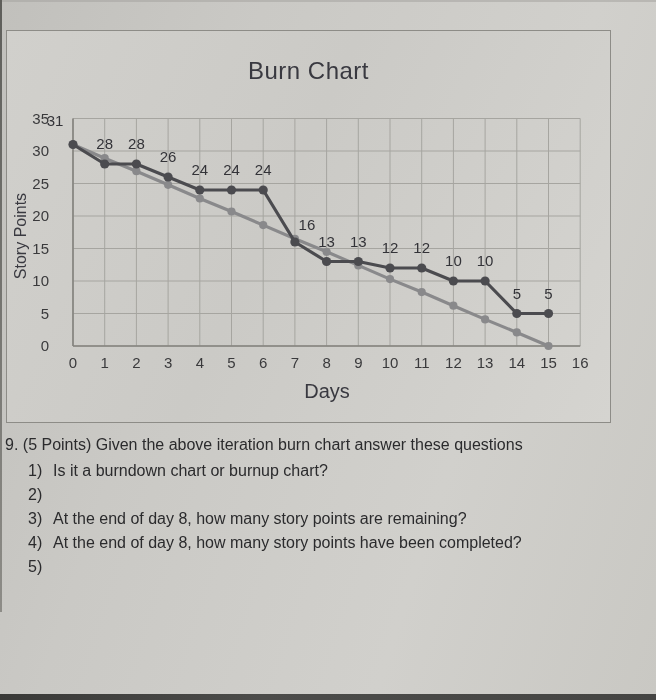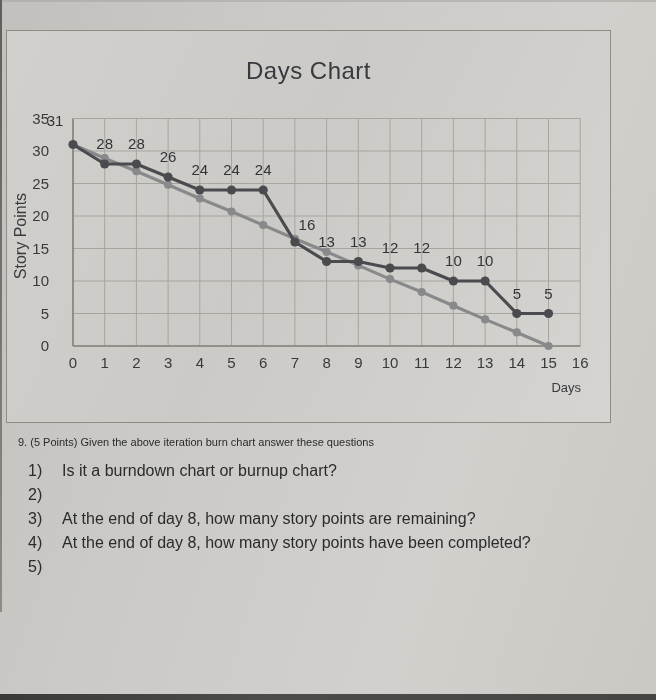--- a/index.html
+++ b/index.html
@@ -19,33 +19,33 @@
     background:linear-gradient(115deg,#d1d0cc 0%,#cbcac6 45%,#d5d4d0 100%);
   }
   .chart-title{
     position:absolute;top:26px;left:0;right:0;text-align:center;
     font-size:24px;color:#393940;letter-spacing:.5px;
   }
   .chart-panel svg{position:absolute;left:0;top:0;}
   .tick{font-family:"Liberation Sans",sans-serif;font-size:15px;fill:#3a3a3c;}
   .dlabel{font-family:"Liberation Sans",sans-serif;font-size:15px;font-weight:500;fill:#333338;}
   .x-axis-title{
-    position:absolute;top:349px;left:66px;width:508px;text-align:right;
-    font-size:13px;color:#393940;
+    position:absolute;top:349px;left:66px;width:508px;text-align:center;
+    font-size:20px;color:#393940;
   }
   .y-axis-title{
     position:absolute;left:-41px;top:195px;width:112px;height:20px;text-align:center;
     transform:rotate(-90deg);font-size:16px;color:#393940;white-space:nowrap;
   }
   .questions{position:absolute;left:0;top:436px;width:656px;color:#2b2b2d;}
-  .q-head{position:absolute;left:18px;top:0;font-size:11px;white-space:nowrap;}
+  .q-head{position:absolute;left:5px;top:0;font-size:16px;white-space:nowrap;}
   .q-list{position:absolute;left:28px;top:26px;}
   .q-item{display:flex;align-items:baseline;height:24px;font-size:16px;white-space:nowrap;}
   .q-num{width:22px;flex:none;}
-  .q-text{margin-left:12px;}
+  .q-text{margin-left:3px;}
 </style>
 </head>
 <body>
 
 <div class="edge-top"></div>
 
 <div class="chart-panel">
   <svg id="chart-svg" width="603" height="391" viewBox="0 0 603 391">
       <line x1="66" y1="315" x2="573.2" y2="315" stroke="#a6a5a0" stroke-width="1"></line>
       <line x1="66" y1="282.5" x2="573.2" y2="282.5" stroke="#a6a5a0" stroke-width="1"></line>
@@ -143,21 +143,21 @@
       <text x="299.9" y="199" text-anchor="middle" class="dlabel">16</text>
       <text x="319.6" y="215.5" text-anchor="middle" class="dlabel">13</text>
       <text x="351.3" y="215.5" text-anchor="middle" class="dlabel">13</text>
       <text x="383" y="222" text-anchor="middle" class="dlabel">12</text>
       <text x="414.7" y="222" text-anchor="middle" class="dlabel">12</text>
       <text x="446.4" y="235" text-anchor="middle" class="dlabel">10</text>
       <text x="478.1" y="235" text-anchor="middle" class="dlabel">10</text>
       <text x="509.8" y="267.5" text-anchor="middle" class="dlabel">5</text>
       <text x="541.5" y="267.5" text-anchor="middle" class="dlabel">5</text>
     </svg>
-  <div class="chart-title">Days Chart</div>
+  <div class="chart-title">Burn Chart</div>
   <div class="x-axis-title">Days</div>
   <div class="y-axis-title">Story Points</div>
 </div>
 
 <div class="questions">
   <div class="q-head">
     <span>9.</span>
     <span>(5 Points) Given the above iteration burn chart answer these questions</span>
   </div>
   <div class="q-list">

